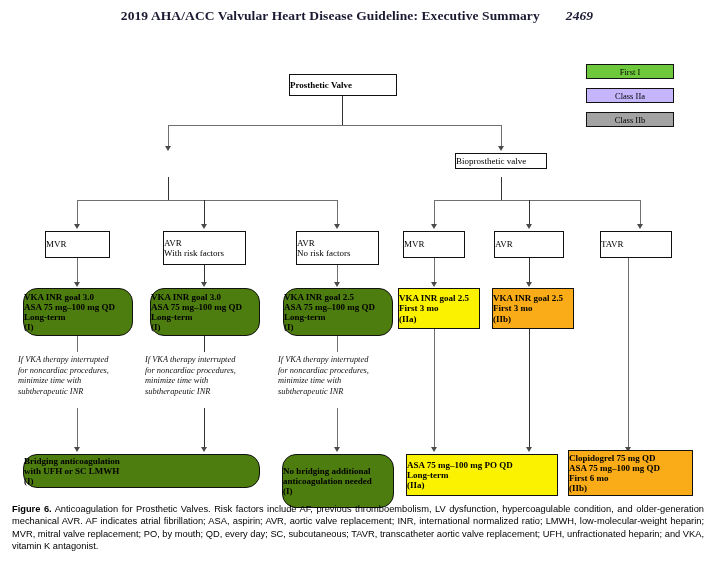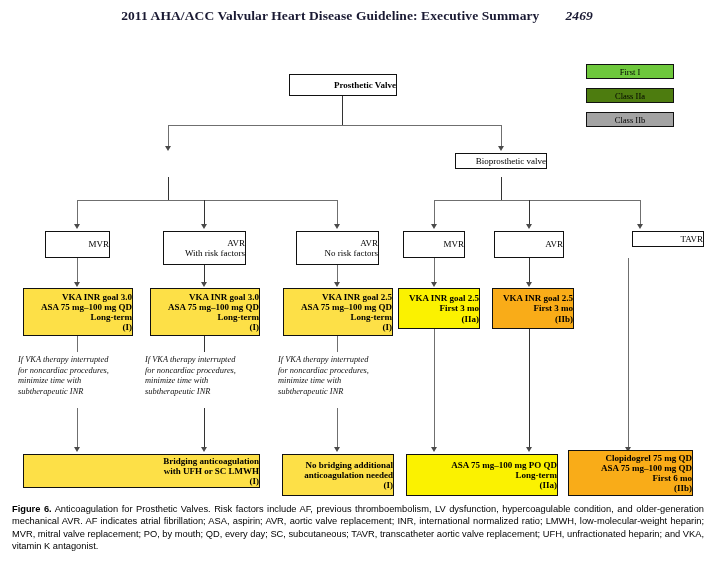--- a/index.html
+++ b/index.html
@@ -23,32 +23,32 @@
     letter-spacing:.1px;
   }
   .hdr .pg{font-style:italic;margin-left:26px;}
 
   
   .box{
     position:absolute;
     box-sizing:border-box;
     border:1px solid #111;
     background:#fff;
-    display:flex;align-items:flex-end;justify-content:center;
+    display:flex;align-items:flex-start;justify-content:center;
     flex-direction:column;
     text-align:center;
     font-size:9px;
     line-height:1.12;
     font-family:"Liberation Serif", serif;
   }
   .box.plain{font-weight:normal;}
   .box.bold{font-weight:bold;}
   .box .ln{display:block;white-space:nowrap;}
 
-  .green{background:#fde047;}
+  .green{background:#4d7c0f;border-radius:14px;}
   .yellow{background:#fbf200;}
   .orange{background:#f9ac18;}
 
   
   .legend-box{
     position:absolute;box-sizing:border-box;
     border:1px solid #111;
     font-size:8.5px;
     font-family:"Liberation Serif", serif;
     display:flex;align-items:center;justify-content:center;
@@ -90,27 +90,27 @@
     color:#000;
   }
   .caption b{font-weight:bold;}
 </style>
 </head>
 <body>
 
 <div id="page">
 
   <div class="hdr">
-    <span>2011 AHA/ACC Valvular Heart Disease Guideline: Executive Summary</span><span class="pg">2469</span>
+    <span>2019 AHA/ACC Valvular Heart Disease Guideline: Executive Summary</span><span class="pg">2469</span>
   </div>
 
   <div class="legend-box" style="left:586px;top:64px;width:88px;height:15px;background:#6ec83c;">
     <span>First I</span>
   </div>
-  <div class="legend-box" style="left:586px;top:88px;width:88px;height:15px;background:#4d7c0f;">
+  <div class="legend-box" style="left:586px;top:88px;width:88px;height:15px;background:#c4b5fd;">
     <span>Class IIa</span>
   </div>
   <div class="legend-box" style="left:586px;top:112px;width:88px;height:15px;background:#a3a3a3;">
     <span>Class IIb</span>
   </div>
 
   <div class="box bold" style="left:289px;top:74px;width:108px;height:22px;">
     <span class="ln">Prosthetic Valve</span>
   </div>
 
@@ -153,21 +153,21 @@
   <div class="box plain" style="left:296px;top:231px;width:83px;height:34px;">
     <span class="ln">AVR</span>
     <span class="ln">No risk factors</span>
   </div>
   <div class="box plain" style="left:403px;top:231px;width:62px;height:27px;">
     <span class="ln">MVR</span>
   </div>
   <div class="box plain" style="left:494px;top:231px;width:70px;height:27px;">
     <span class="ln">AVR</span>
   </div>
-  <div class="box plain" style="left:632px;top:231px;width:72px;height:16px;">
+  <div class="box plain" style="left:600px;top:231px;width:72px;height:27px;">
     <span class="ln">TAVR</span>
   </div>
 
   <div class="vline" style="left:77px;top:258px;height:25px;"></div>
   <div class="arrow" style="left:74px;top:282px;"></div>
   <div class="vline dark" style="left:204px;top:265px;height:18px;"></div>
   <div class="arrow" style="left:201px;top:282px;"></div>
   <div class="vline" style="left:337px;top:265px;height:18px;"></div>
   <div class="arrow" style="left:334px;top:282px;"></div>
   <div class="vline" style="left:434px;top:258px;height:25px;"></div>
@@ -240,21 +240,21 @@
   <div class="vline dark" style="left:204px;top:408px;height:40px;"></div>
   <div class="arrow" style="left:201px;top:447px;"></div>
   <div class="vline" style="left:337px;top:408px;height:40px;"></div>
   <div class="arrow" style="left:334px;top:447px;"></div>
 
   <div class="box bold green" style="left:23px;top:454px;width:237px;height:34px;">
     <span class="ln">Bridging anticoagulation</span>
     <span class="ln">with UFH or SC LMWH</span>
     <span class="ln">(I)</span>
   </div>
-  <div class="box bold green" style="left:282px;top:454px;width:112px;height:42px;">
+  <div class="box bold green" style="left:282px;top:454px;width:112px;height:54px;">
     <span class="ln">No bridging additional</span>
     <span class="ln">anticoagulation needed</span>
     <span class="ln">(I)</span>
   </div>
   <div class="box bold yellow" style="left:406px;top:454px;width:152px;height:42px;">
     <span class="ln">ASA 75 mg–100 mg PO QD</span>
     <span class="ln">Long-term</span>
     <span class="ln">(IIa)</span>
   </div>
   <div class="box bold orange" style="left:568px;top:450px;width:125px;height:46px;">

